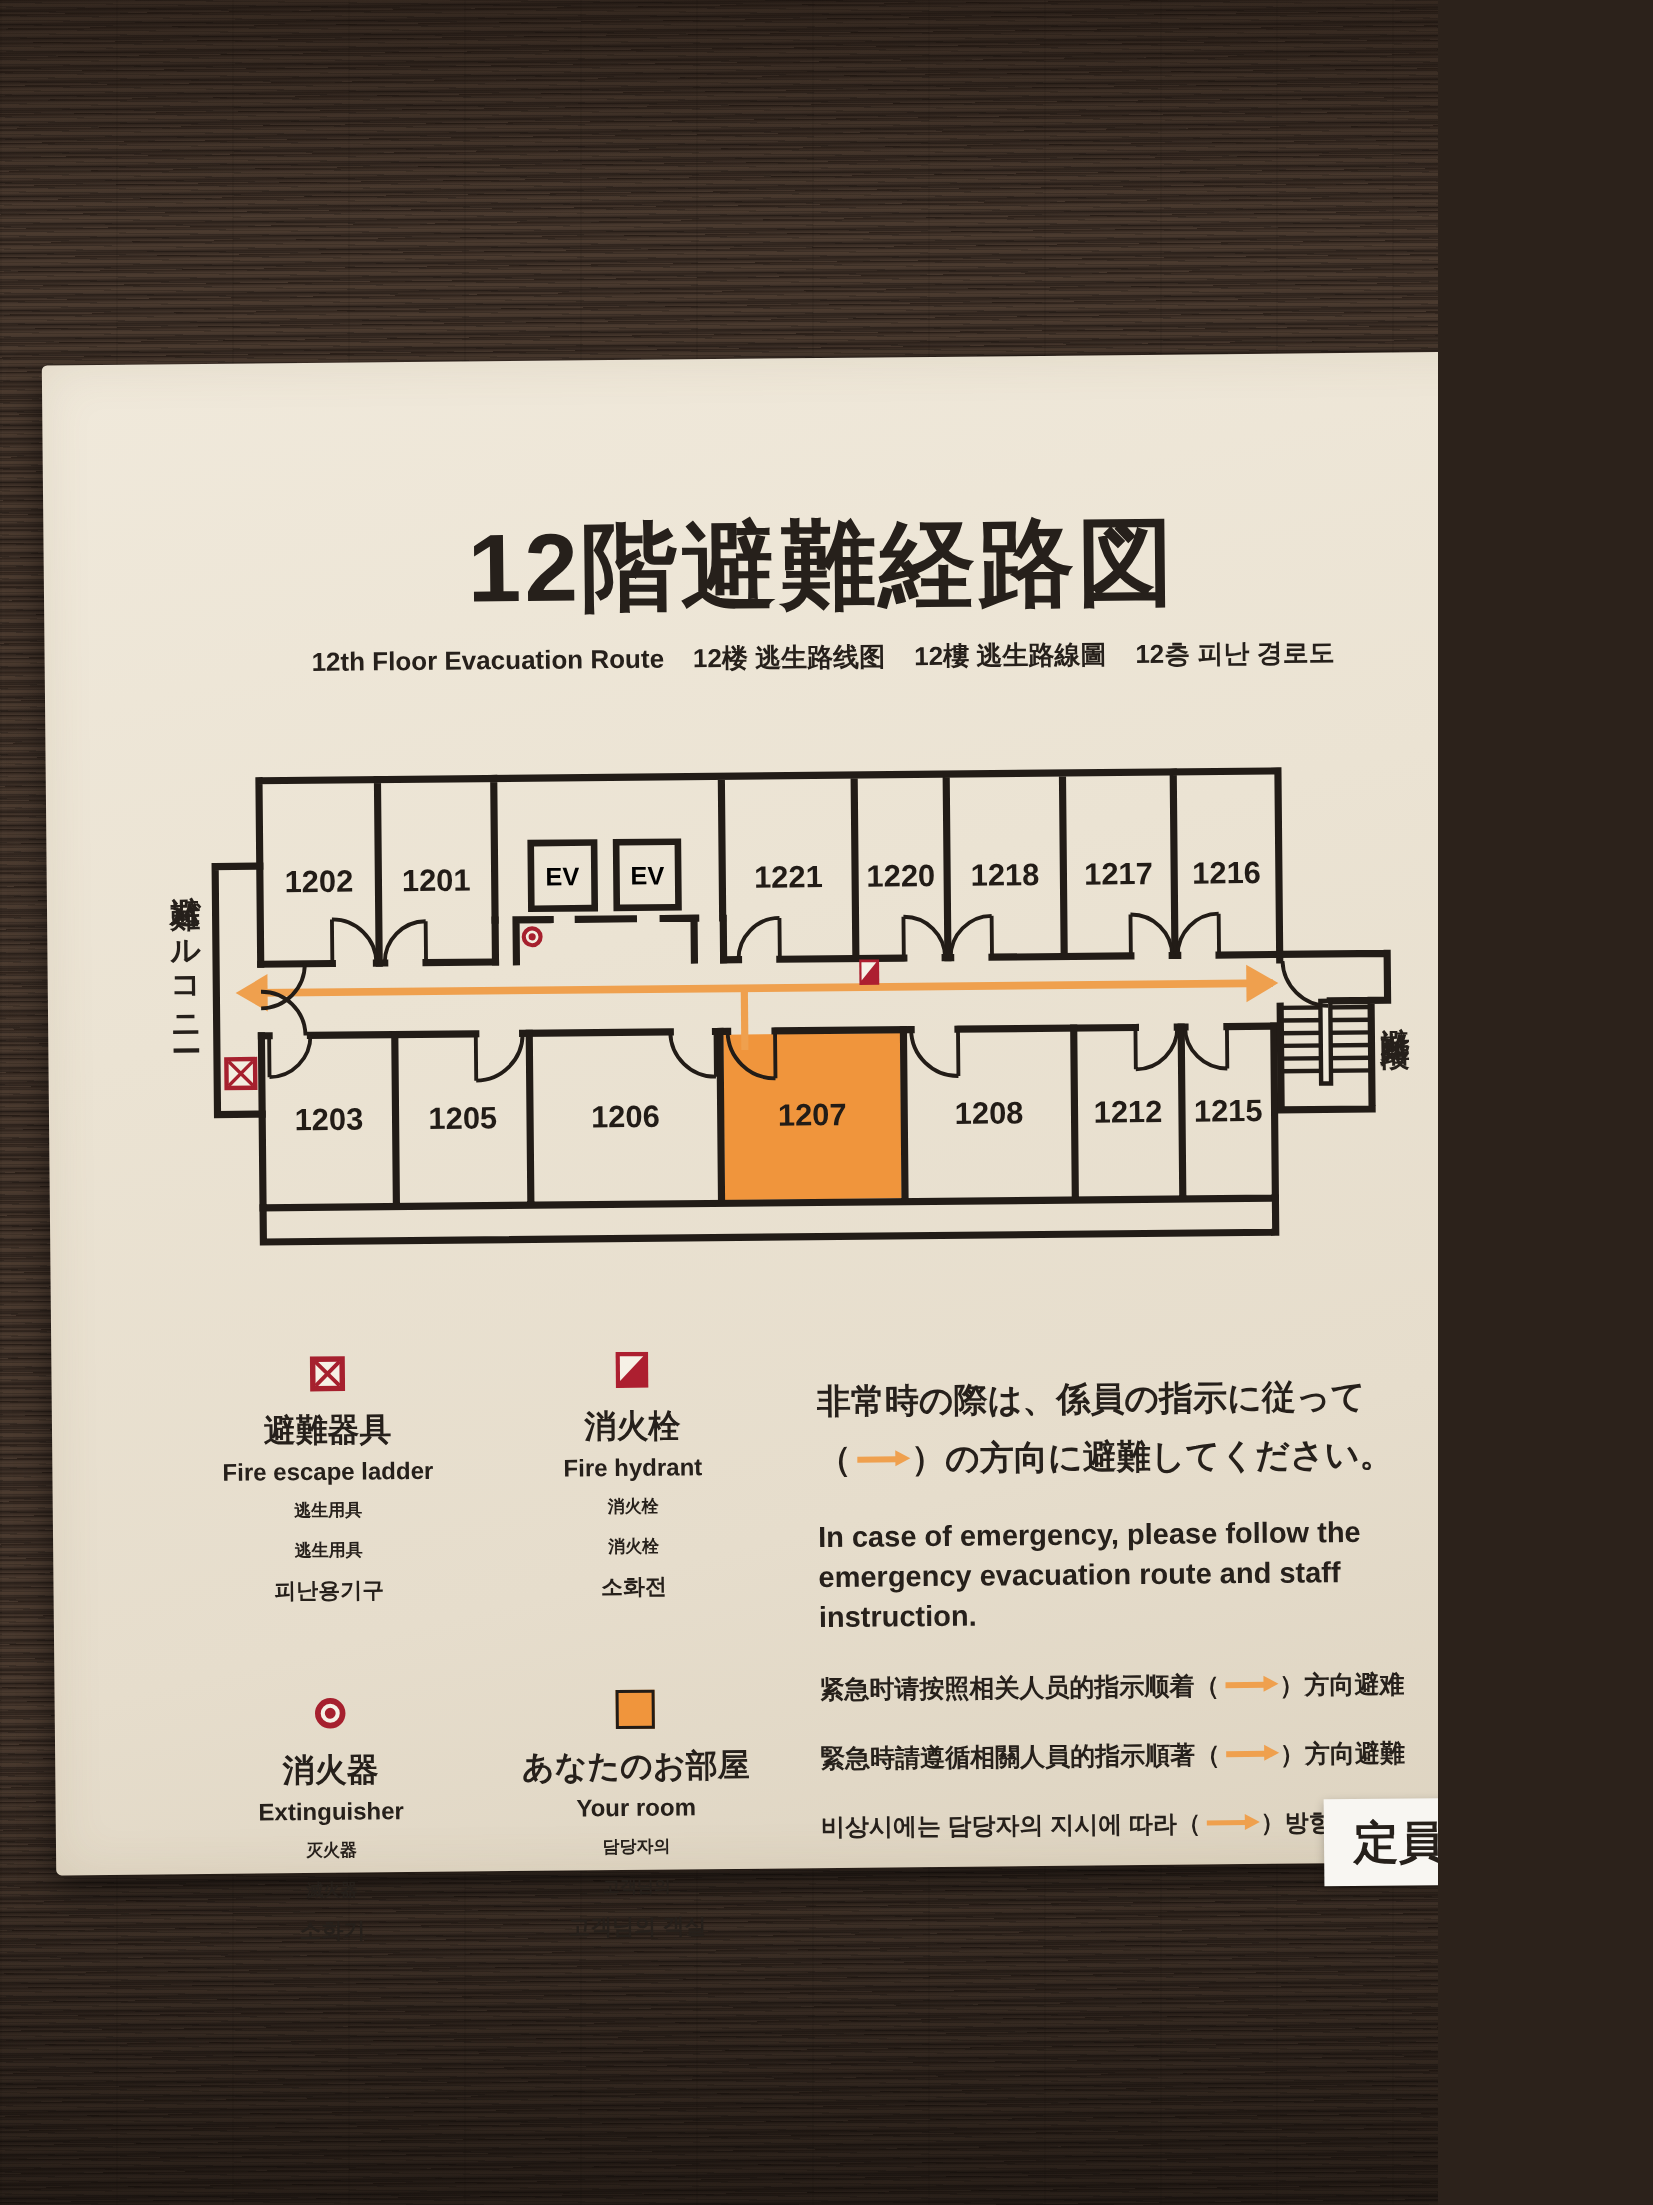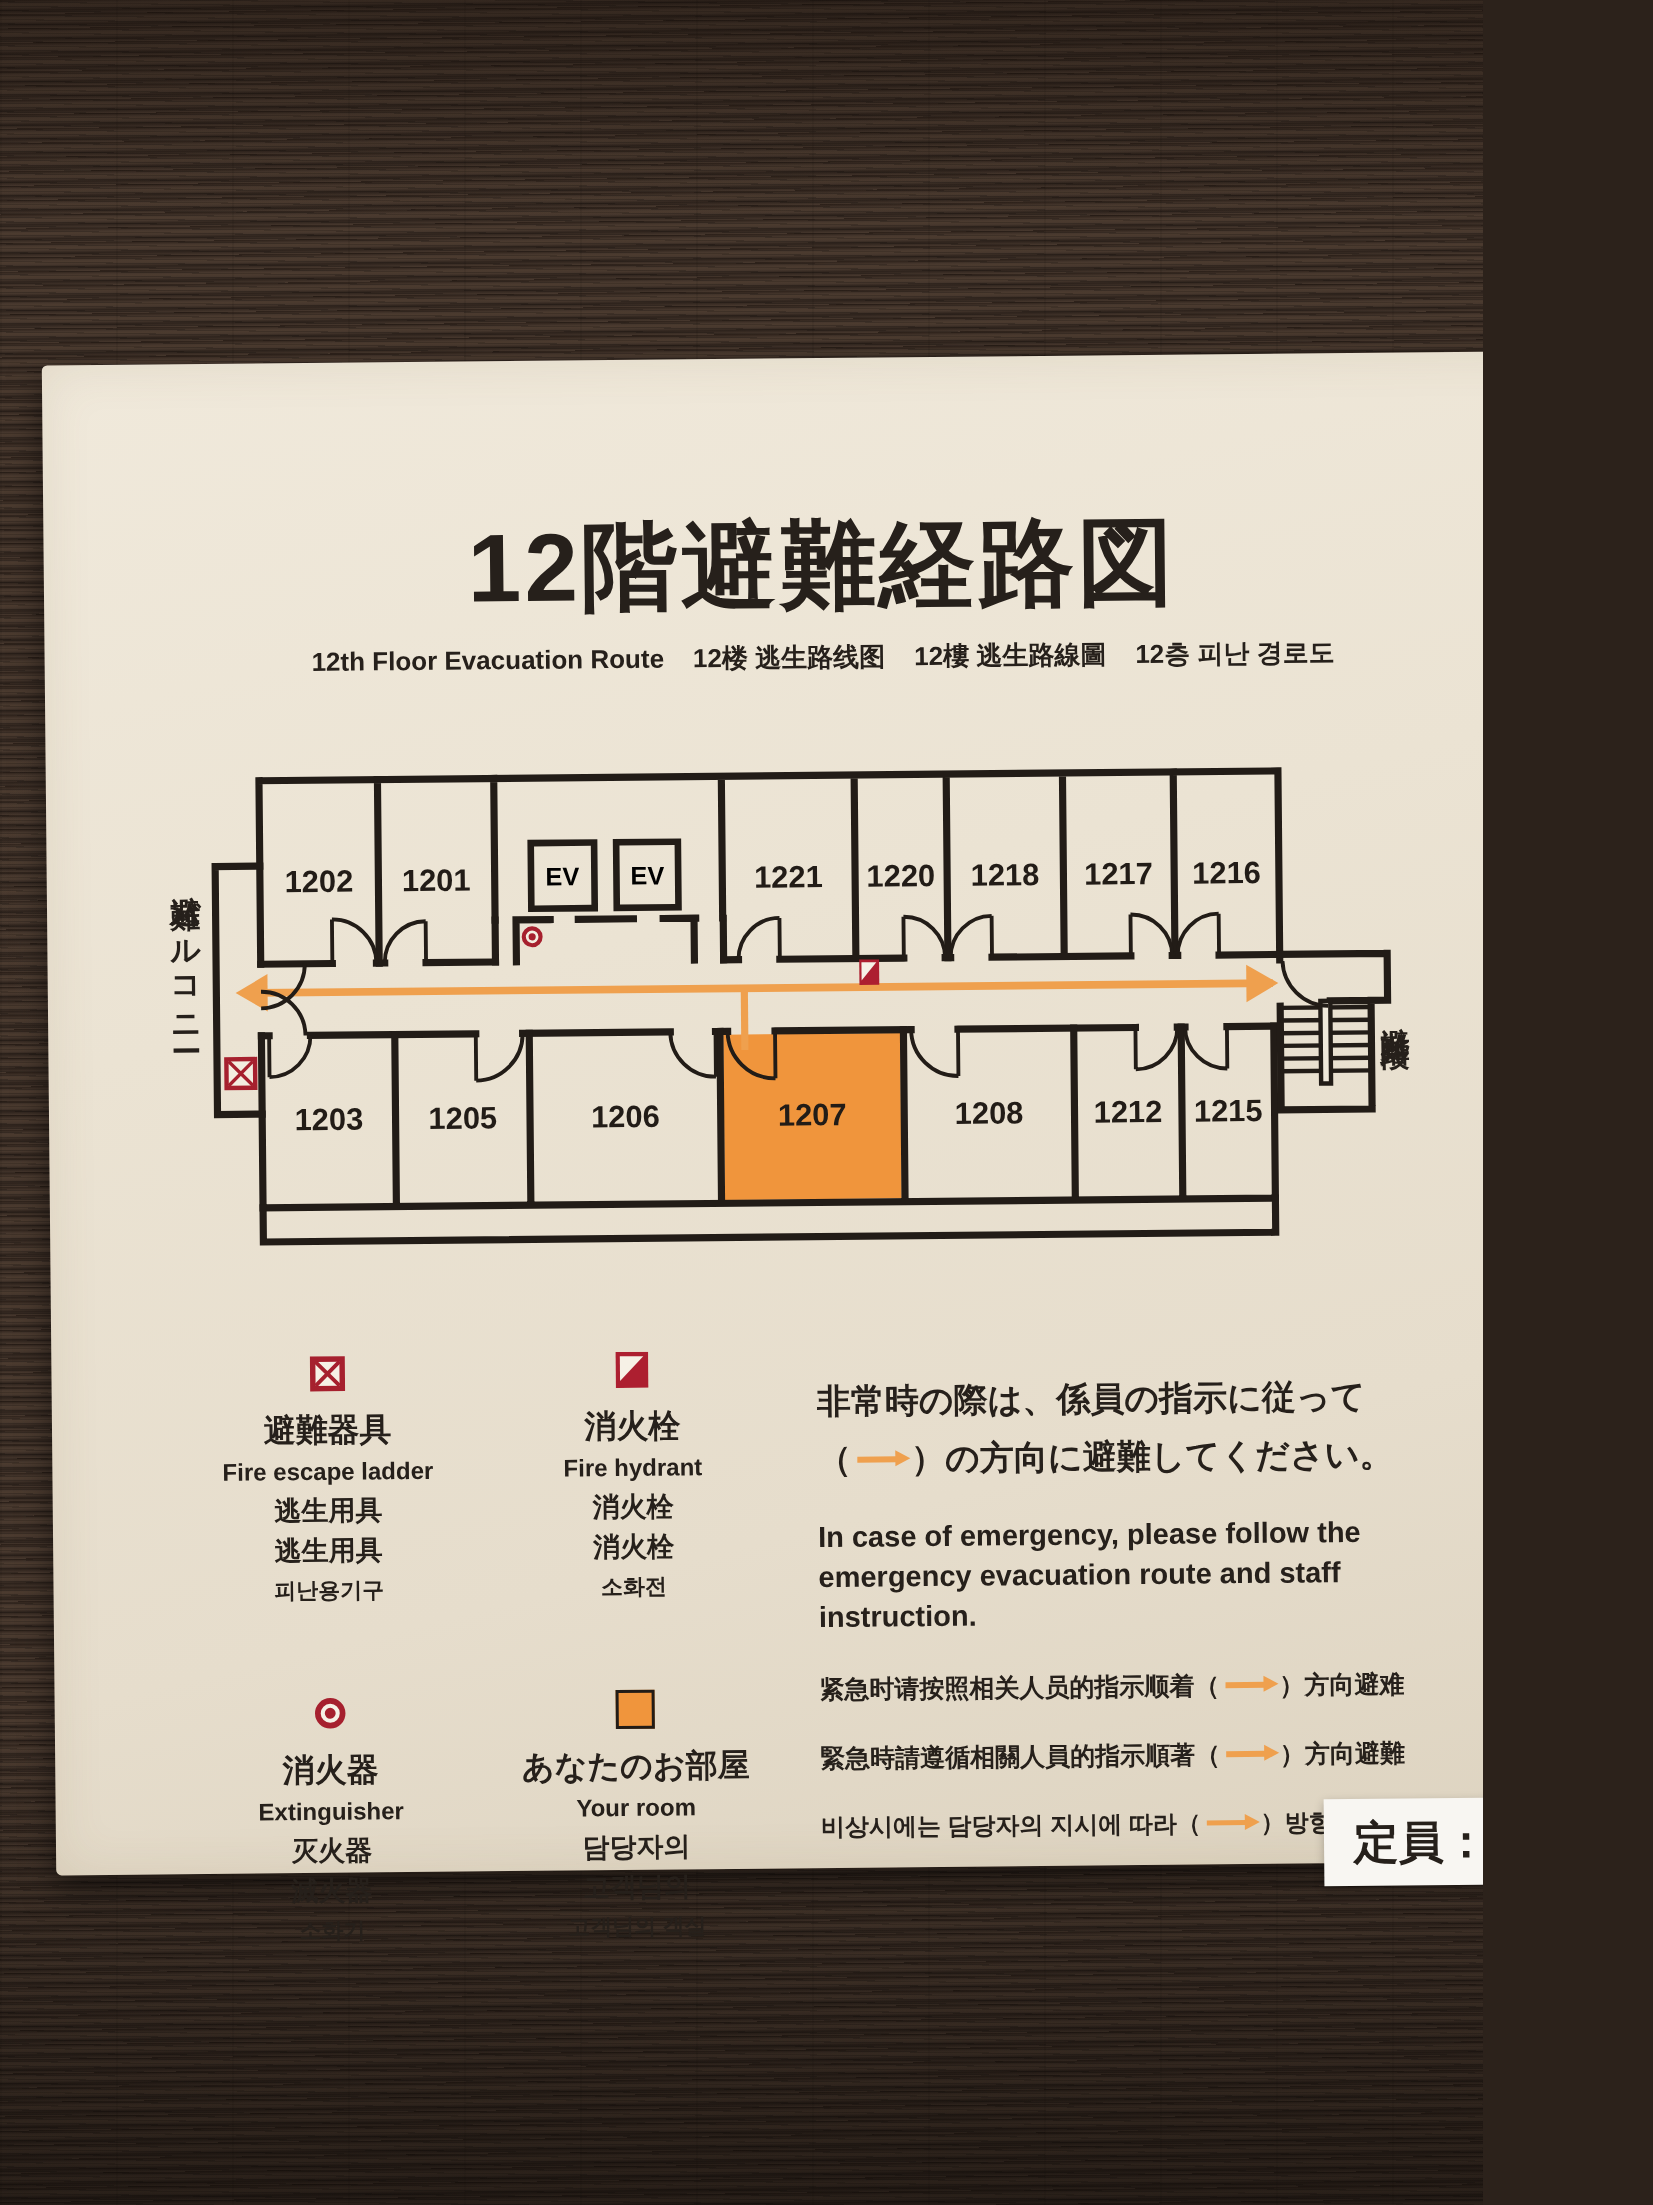--- a/index.html
+++ b/index.html
@@ -4,21 +4,21 @@
 <style>
   html,body{margin:0;padding:0;background:#2c221b;}
   .photo{position:relative;width:1438px;height:2205px;overflow:hidden;
     background-color:#46372d;
     background-image:
       radial-gradient(ellipse 1103px 827px at 45% 40%, rgba(255,240,215,0.10), rgba(0,0,0,0) 62%),
       linear-gradient(180deg, rgba(18,11,7,.38) 0%, rgba(0,0,0,0) 10%, rgba(0,0,0,0) 78%, rgba(8,5,3,.5) 100%),
       repeating-linear-gradient(179.3deg, rgba(24,15,10,.55) 0px, rgba(24,15,10,0) 3.3px, rgba(96,74,55,.22) 5px, rgba(24,15,10,0) 7.7px, rgba(12,7,5,.42) 10.5px, rgba(24,15,10,0) 14.3px),
       repeating-linear-gradient(180.8deg, rgba(0,0,0,.20) 0 1.1px, rgba(0,0,0,0) 1.1px 4.4px),
       repeating-linear-gradient(90deg, rgba(0,0,0,.08) 0 2.2px, rgba(0,0,0,0) 2.2px 116px);
-    font-family:"Liberation Sans","DejaVu Sans",sans-serif;color:#26201b;padding-left:45px;}
+    font-family:"Liberation Sans","DejaVu Sans",sans-serif;color:#26201b;}
   .sign{position:absolute;left:49px;top:358px;width:1557px;height:1510px;
     background:linear-gradient(167deg,#f0e9db 0%,#ebe3d3 38%,#e6ddcc 72%,#ddd3c0 100%);
     border-radius:5.5px;transform:rotate(-0.55deg);
     box-shadow:0 14.3px 33px rgba(0,0,0,.5), inset 0 0 50px rgba(120,95,60,.12);}
   .title{position:absolute;left:0;top:144px;width:100%;text-align:center;
     font-size:96px;font-weight:800;letter-spacing:3.3px;white-space:nowrap;}
   .subtitle{position:absolute;left:0;top:282px;width:100%;display:flex;justify-content:center;
     align-items:baseline;gap:29px;font-weight:700;white-space:nowrap;}
   .subtitle .seg{font-size:26px;}
   .plan{position:absolute;left:116px;top:409px;width:1312px;height:499px;}
@@ -26,21 +26,21 @@
   .balcony-label{left:1.1px;top:99px;height:259px;font-size:30px;}
   .stairs-label{left:1211px;top:243px;height:138px;font-size:29px;}
   .legend-col{position:absolute;display:flex;flex-direction:column;align-items:center;width:287px;text-align:center;}
   .leg-col1{left:132px;top:991px;}
   .leg-col2{left:437px;top:990px;}
   .leg-item{display:flex;flex-direction:column;align-items:center;}
   .leg-item.second{margin-top:83px;}
   .leg-icon{height:40px;display:flex;align-items:center;justify-content:center;margin-bottom:15.4px;}
   .leg-jp{font-size:32px;font-weight:700;line-height:43px;}
   .leg-en{font-size:24px;font-weight:700;line-height:39px;}
-  .leg-zh{font-size:27px;font-weight:600;line-height:40px;}
+  .leg-zh{font-size:17px;font-weight:600;line-height:40px;}
   .leg-ko{font-size:22px;font-weight:600;line-height:39px;}
   .your-room-swatch{width:33px;height:33px;background:#F0953C;border:3.9px solid #221c17;}
   .notice{position:absolute;left:765px;top:1014px;width:700px;}
   .n-jp{font-size:34px;font-weight:700;line-height:58px;white-space:nowrap;}
   .n-en{font-size:29px;font-weight:700;line-height:40px;margin-top:29px;width:651px;}
   .n-line{font-size:25px;font-weight:600;margin-top:36px;white-space:nowrap;}
   .n-line.ko{font-size:24px;}
   .inline-arrow{display:inline-block;position:relative;width:40px;height:5.5px;background:#EFA04E;
     vertical-align:middle;margin:0 14.3px 4.4px 5.5px;}
   .inline-arrow::after{content:'';position:absolute;right:-13.2px;top:-6px;width:0;height:0;

